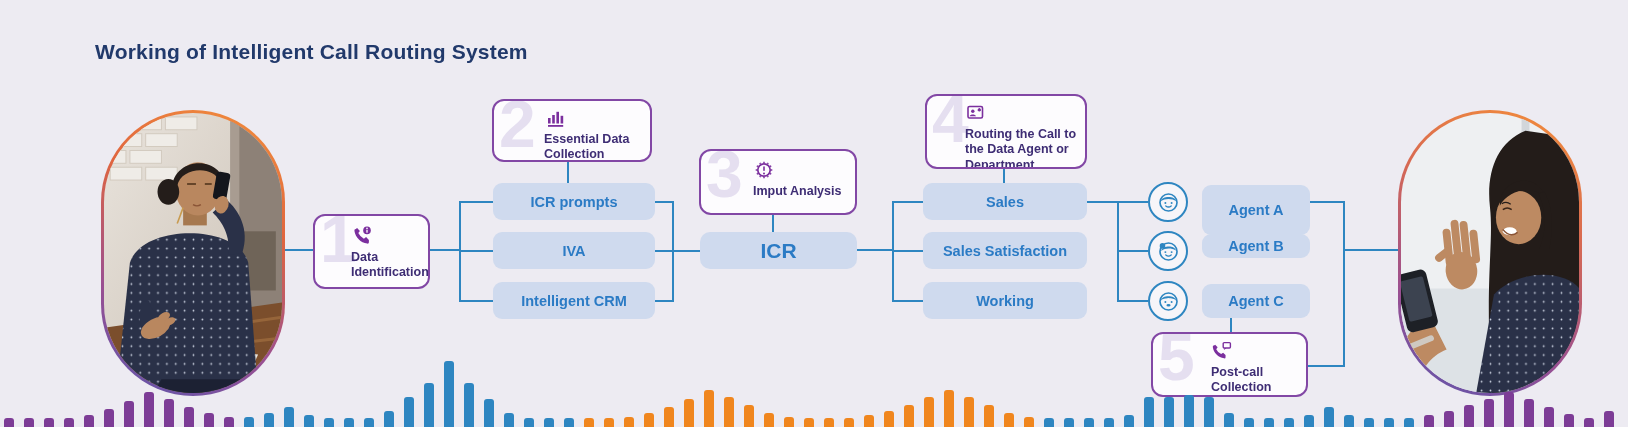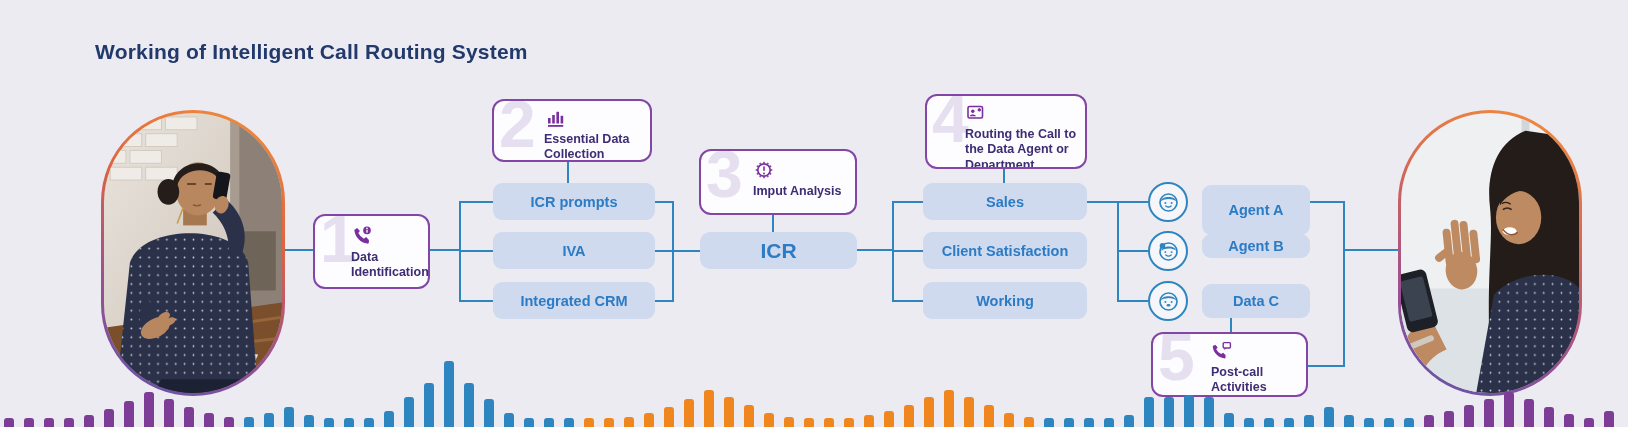--- a/index.html
+++ b/index.html
@@ -138,32 +138,32 @@
   <div class="step" style="left:1151px;top:332px;width:157px;height:65px">
     <span class="num">5</span>
     <div class="step-body" style="left:58px;top:6px;width:92px">
       <span class="sicon">
         <svg viewBox="0 0 22 22" width="22" height="22">
           <path d="M6.1 3.1 8.9 5.9 7.3 8.1 a12 12 0 0 0 5.6 5.6 L15.1 12.1 17.9 14.9 17.9 17.2 a1.4 1.4 0 0 1 -1.6 1.4 C9.6 17.6 4.4 12.4 3.4 5.7 a1.4 1.4 0 0 1 1.4 -1.6 Z" fill="#7b2f9e" transform="translate(-1.2,2) scale(.88)"></path>
           <rect x="12.2" y="2.6" width="7.2" height="5.4" rx="1" fill="none" stroke="#7b2f9e" stroke-width="1.4"></rect>
           <path d="M13.6 8 12.8 10.2 15.4 8 Z" fill="#7b2f9e"></path>
         </svg>
       </span>
-      <div class="slabel">Post-call Activities</div>
+      <div class="slabel">Post-call Collection</div>
     </div>
   </div>
 
   <div class="node" style="left:493px;top:232px;width:162px;height:37px">IVA</div>
   <div class="node" style="left:493px;top:183px;width:162px;height:37px">ICR prompts</div>
-  <div class="node" style="left:493px;top:282px;width:162px;height:37px">Integrated CRM</div>
+  <div class="node" style="left:493px;top:282px;width:162px;height:37px">Intelligent CRM</div>
 
   <div class="node" style="left:923px;top:183px;width:164px;height:37px">Sales</div>
 
   <div class="node big" style="left:700px;top:232px;width:157px;height:37px">ICR</div>
-  <div class="node" style="left:923px;top:232px;width:164px;height:37px">Client Satisfaction</div>
+  <div class="node" style="left:923px;top:232px;width:164px;height:37px">Sales Satisfaction</div>
   <div class="node" style="left:923px;top:282px;width:164px;height:37px">Working</div>
 
   <div class="agent-circle" style="left:1148px;top:182px">
     <svg viewBox="0 0 26 26" width="27" height="27">
       <circle cx="13" cy="13" r="8.2" fill="none" stroke="#2e86c1" stroke-width="1.6"></circle>
       <path d="M5.8 11.6 C6.4 6.4 19.6 6.4 20.2 11.6 C16.8 8.9 9.2 8.9 5.8 11.6 Z" fill="#2e86c1"></path>
       <circle cx="10" cy="13.4" r=".95" fill="#2e86c1"></circle>
         <circle cx="16" cy="13.4" r=".95" fill="#2e86c1"></circle>
       <path d="M10.4 16.3 q2.6 2.1 5.2 0" fill="none" stroke="#2e86c1" stroke-width="1.3" stroke-linecap="round"></path>
     </svg>
@@ -183,21 +183,21 @@
       <circle cx="13" cy="13" r="8.2" fill="none" stroke="#2e86c1" stroke-width="1.6"></circle>
       <path d="M5.8 12 C6 6.6 20 6.6 20.2 12 C18.4 9.6 16.4 10.6 13 9.6 C9.6 10.6 7.6 9.6 5.8 12 Z" fill="#2e86c1"></path>
       <circle cx="10" cy="13.4" r=".95" fill="#2e86c1"></circle>
         <circle cx="16" cy="13.4" r=".95" fill="#2e86c1"></circle>
       <ellipse cx="13" cy="16.6" rx="2" ry="1.3" fill="#2e86c1"></ellipse>
     </svg>
   </div>
 
   <div class="node" style="left:1202px;top:185px;width:108px;height:50px">Agent A</div>
   <div class="node" style="left:1202px;top:234px;width:108px;height:24px">Agent B</div>
-  <div class="node" style="left:1202px;top:284px;width:108px;height:34px">Data C</div>
+  <div class="node" style="left:1202px;top:284px;width:108px;height:34px">Agent C</div>
 
   <div class="photo-oval" style="left:101px;top:110px;width:184px;height:286px;background:linear-gradient(205deg,#f08a3c 5%,#e0653f 35%,#9a4f92 70%,#5a55ad 100%)">
     <div class="ph-in">
       <svg viewBox="0 0 184 284" preserveAspectRatio="xMidYMid slice">
         <defs>
           <pattern id="dotsL" width="9" height="9" patternUnits="userSpaceOnUse">
               <circle cx="2.5" cy="2.5" r=".9" fill="#cdd4e2"></circle>
             </pattern>
           <linearGradient id="bgL" x1="0" y1="0" x2="1" y2="1">
               <stop offset="0" stop-color="#e9e4dd"></stop>

